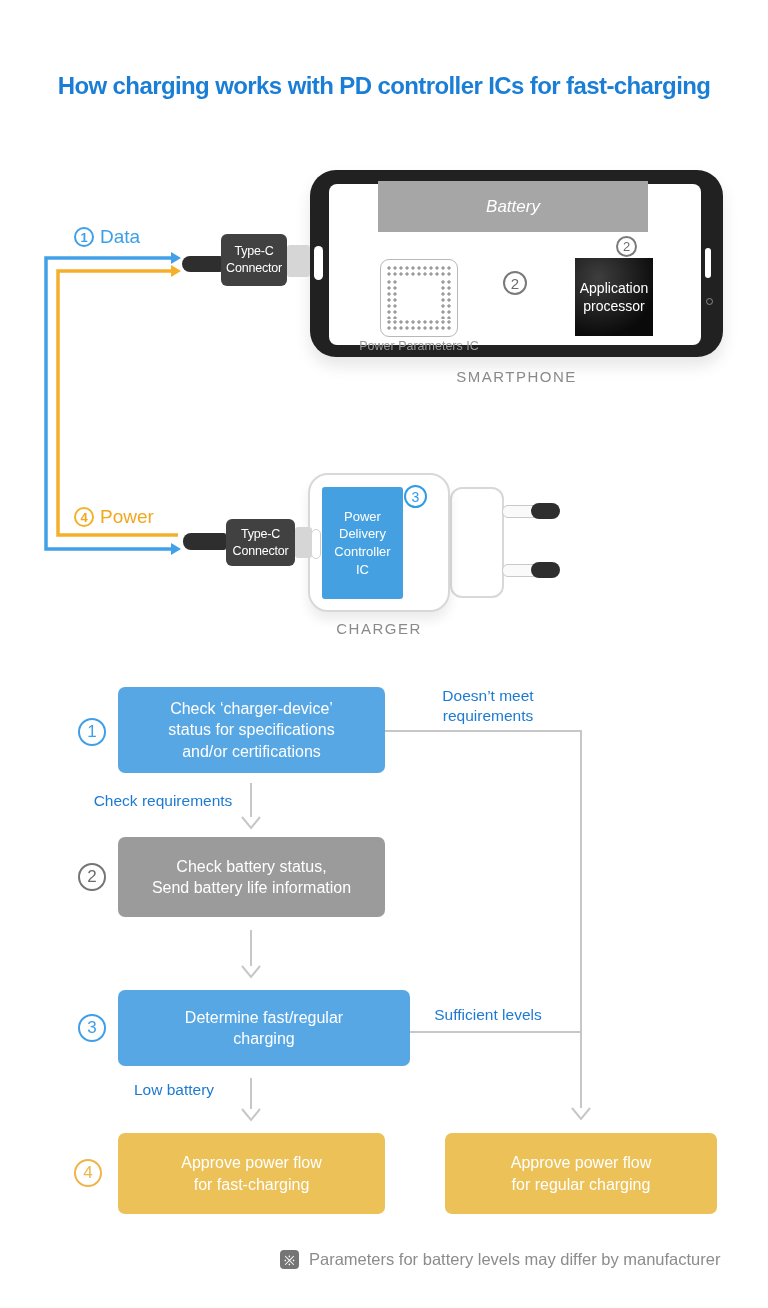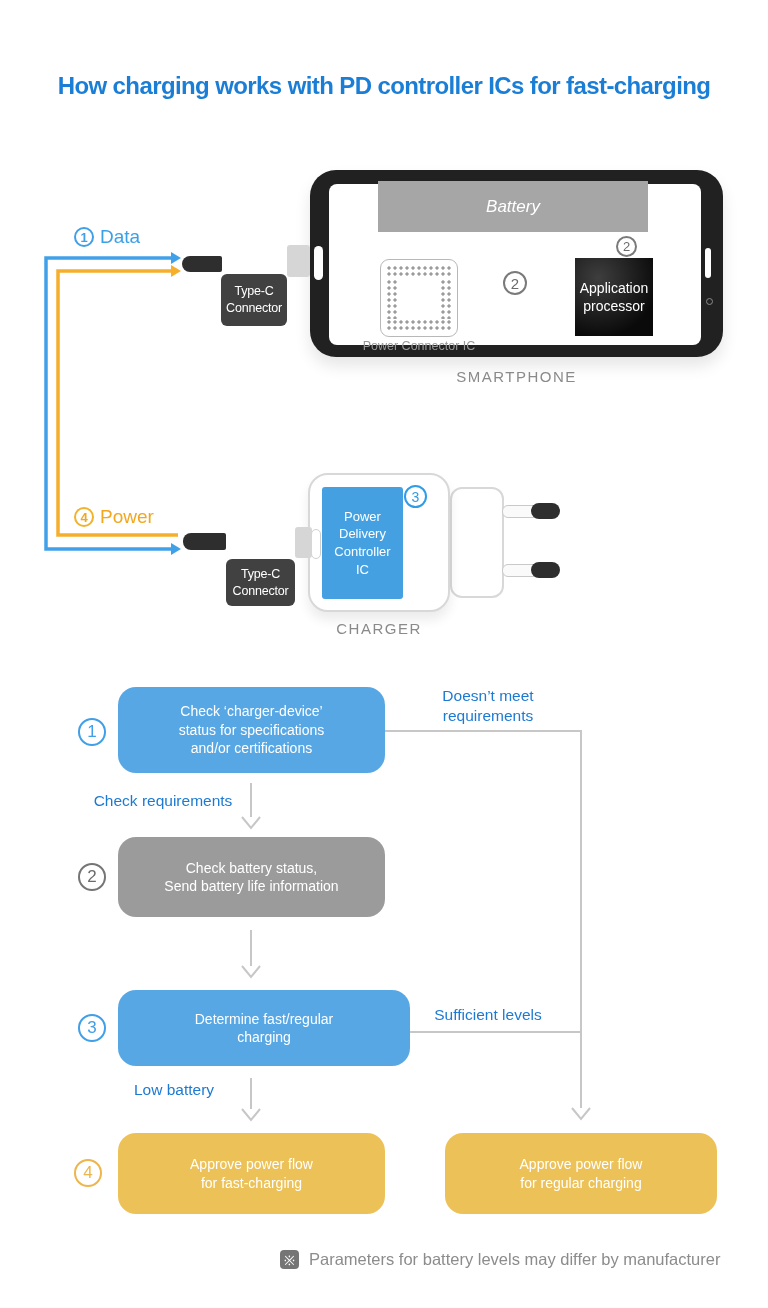--- a/index.html
+++ b/index.html
@@ -81,21 +81,21 @@
     font-size:15px; letter-spacing:1.5px; font-weight:500;
   }
 
   
   .cable { position:absolute; background:#2e2e2e; border-radius:8px 2px 2px 8px; }
   .cable-phone   { left:182px; top:256px; width:40px; height:16px; }
   .cable-charger { left:183px; top:533px; width:43px; height:17px; }
   .tc-box {
     position:absolute; background:#414141; border-radius:6px;
     display:flex; align-items:center; justify-content:center; text-align:center;
-    color:#fff; font-size:12.5px; line-height:1.35; letter-spacing:-0.2px;margin-top:40px;
+    color:#fff; font-size:12.5px; line-height:1.35; letter-spacing:-0.2px;
   }
   .tc-phone   { left:221px; top:234px; width:66px; height:52px; }
   .tc-charger { left:226px; top:519px; width:69px; height:47px; }
   .plug { position:absolute; background:#d6d6d6; border-radius:3px; }
   .plug-phone   { left:287px; top:245px; width:23px; height:32px; }
   .plug-charger { left:295px; top:527px; width:17px; height:31px; }
 
   
   .charger-back {
     position:absolute; left:450px; top:487px; width:54px; height:111px;
@@ -113,23 +113,23 @@
     display:flex; align-items:center; justify-content:center; text-align:center;
     color:#fff; font-size:13px; line-height:1.35;
   }
   .prong-bar { position:absolute; width:40px; height:13px; background:#fafafa; border:1.5px solid #c9c9c9; border-radius:6px; }
   .prong-tip { position:absolute; width:29px; height:16px; background:#2e2e2e; border-radius:8px; }
   .prong-bar.top { left:502px; top:505px; }  .prong-tip.top { left:531px; top:503px; }
   .prong-bar.bot { left:502px; top:564px; }  .prong-tip.bot { left:531px; top:562px; }
 
   
   .fbox {
-    position:absolute; border-radius:18px;
-    display:flex; align-items:center; justify-content:center; text-align:center;
-    color:#fff; font-size:14px; line-height:1.32;
+    position:absolute; border-radius:7px;
+    display:flex; align-items:center; justify-content:center; text-align:center;
+    color:#fff; font-size:16px; line-height:1.32;
   }
   .fb-blue   { background:#57a7e5; }
   .fb-gray   { background:#9b9b9b;text-align:center; }
   .fb-yellow { background:#ecc158; }
   .fbox1 { left:118px; top:687px;  width:267px; height:86px; }
   .fbox2 { left:118px; top:837px;  width:267px; height:80px; }
   .fbox3 { left:118px; top:990px;  width:292px; height:76px; }
   .fbox4 { left:118px; top:1133px; width:267px; height:81px; }
   .fbox5 { left:445px; top:1133px; width:272px; height:81px; }
 
@@ -203,21 +203,21 @@
     <div class="phone-volume"></div>
     <div class="phone-dot"></div>
   </div>
   <div class="battery">Battery</div>
   <div class="pmic">
     <div class="pin-strip pins-top"></div>
     <div class="pin-strip pins-bottom"></div>
     <div class="pin-strip pins-left"></div>
     <div class="pin-strip pins-right"></div>
   </div>
-  <div class="pmic-label">Power Connector IC</div>
+  <div class="pmic-label">Power Parameters IC</div>
   <div class="ap pre">Application
 processor</div>
   <div class="ncircle nc-mid nc-gray" style="left:503px; top:271px; border-color:#7a7a7a;">2</div>
   <div class="ncircle nc-sm nc-gray" style="left:616px; top:236px; border-color:#7a7a7a;">2</div>
   <div class="caption" style="left:310px; top:368px; width:413px;">SMARTPHONE</div>
 
   <div class="cable cable-phone"></div>
   <div class="tc-box tc-phone pre">Type-C
 Connector</div>
   <div class="plug plug-phone"></div>

